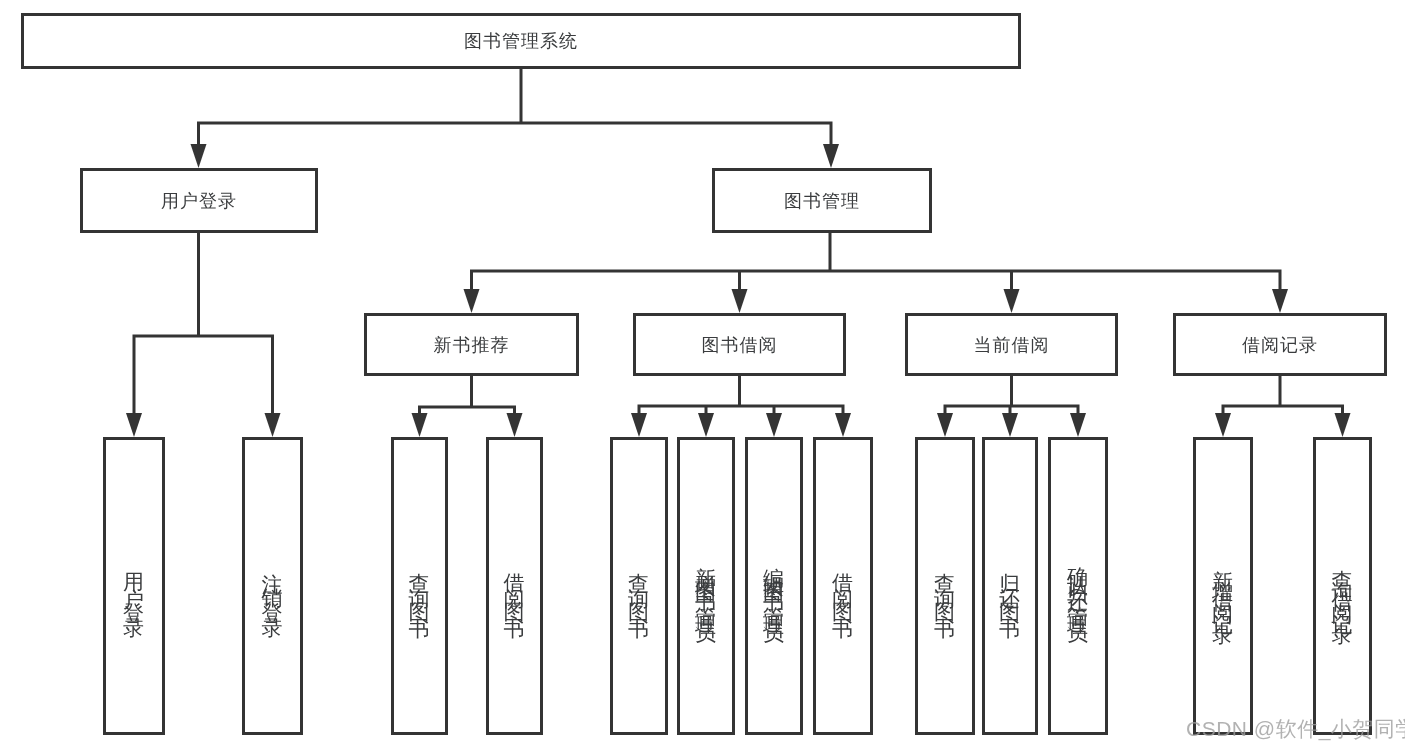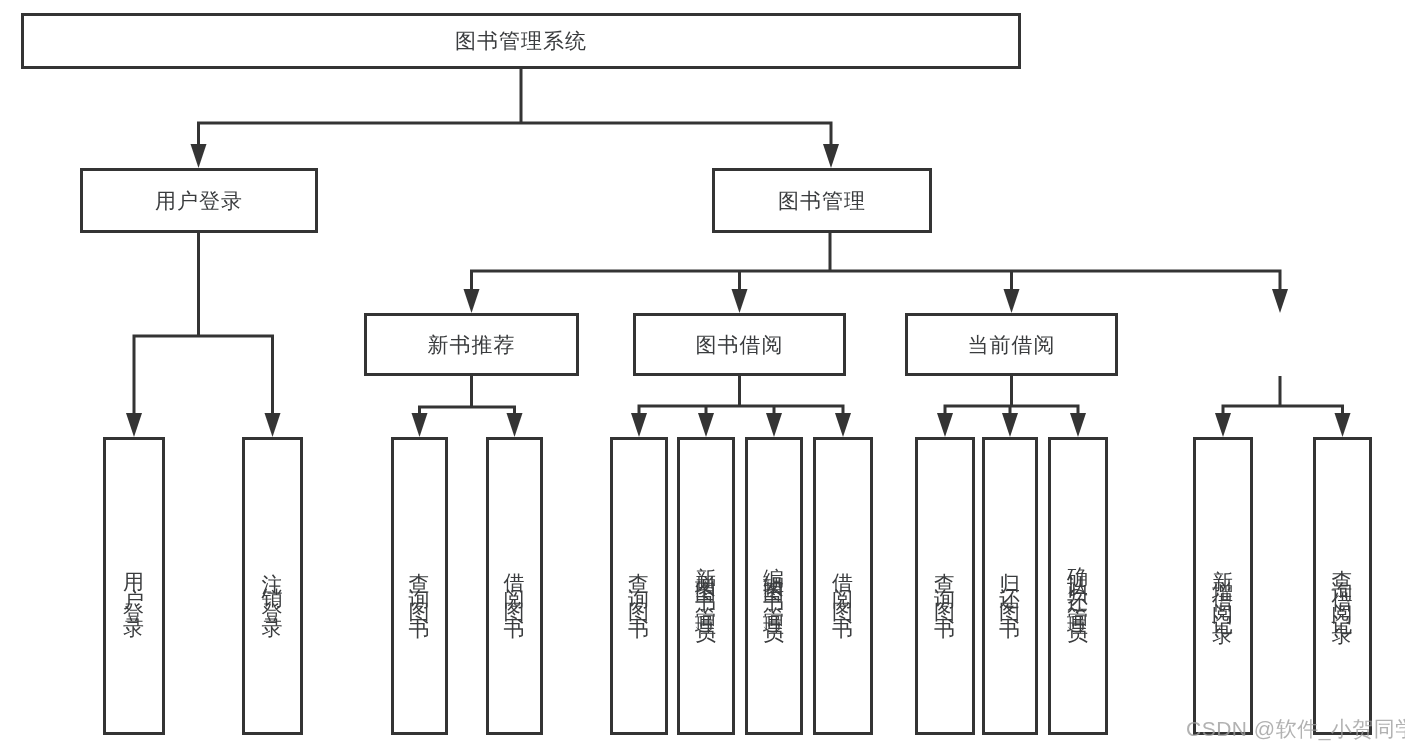--- a/index.html
+++ b/index.html
@@ -18,21 +18,21 @@
     z-index: 1;
   }
   .node {
     position: absolute;
     box-sizing: border-box;
     border: 3px solid #343434;
     background: #ffffff;
     display: flex;
     align-items: center;
     justify-content: center;
-    font-size: 21px;
+    font-size: 18px;
     color: #3a3c3e;
     letter-spacing: 1px;
     z-index: 2;
     white-space: nowrap;
   }
   .leaf {
     position: absolute;
     top: 437px;
     height: 298px;
     box-sizing: border-box;
@@ -111,20 +111,21 @@
   </svg>
 
   <div class="node" style="left:21px; top:13px; width:1000px; height:56px;">图书管理系统</div>
 
   <div class="node" style="left:80px; top:168px; width:238px; height:65px;">用户登录</div>
   <div class="node" style="left:712px; top:168px; width:220px; height:65px;">图书管理</div>
 
   <div class="node" style="left:364px; top:313px; width:215px; height:63px;font-family:Liberation Serif, serif;">新书推荐</div>
   <div class="node" style="left:905px; top:313px; width:213px; height:63px;">当前借阅</div>
   <div class="node" style="left:633px; top:313px; width:213px; height:63px;">图书借阅</div>
+  <div class="node" style="left:1173px; top:313px; width:214px; height:63px;">借阅记录</div>
 
   <div class="leaf" style="left:103px; width:62px;">
     <span>用户登录</span>
   </div>
   <div class="leaf" style="left:242px; width:61px;">
     <span>注销登录</span>
   </div>
 
   <div class="leaf" style="left:391px; width:57px;">
     <span>查询图书</span>

